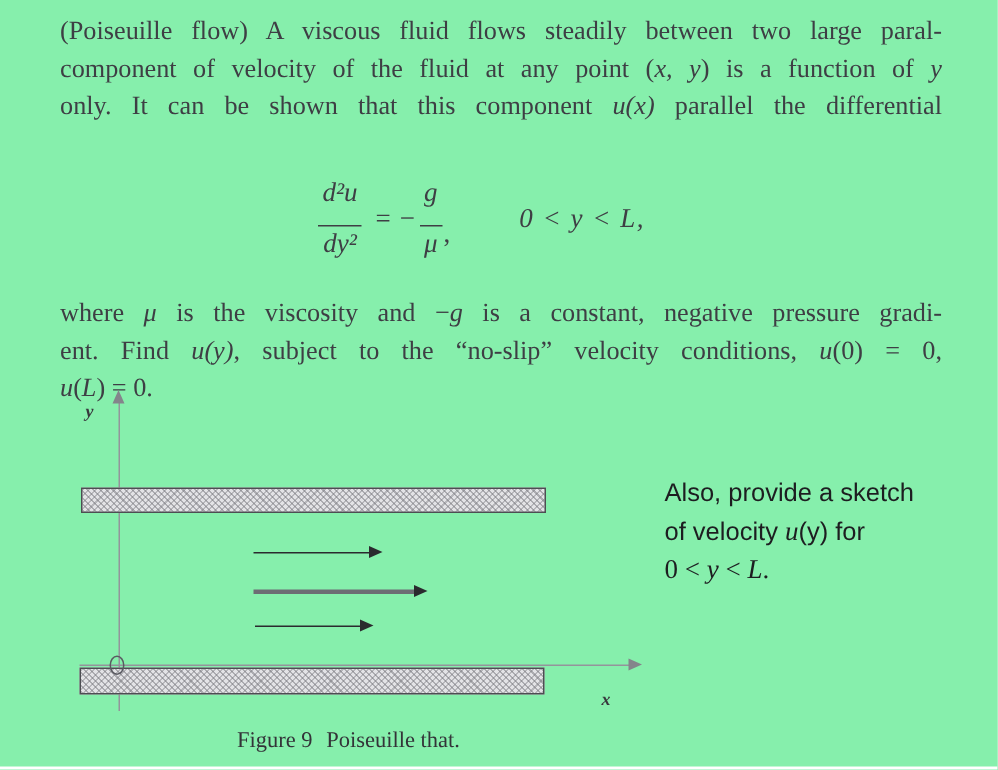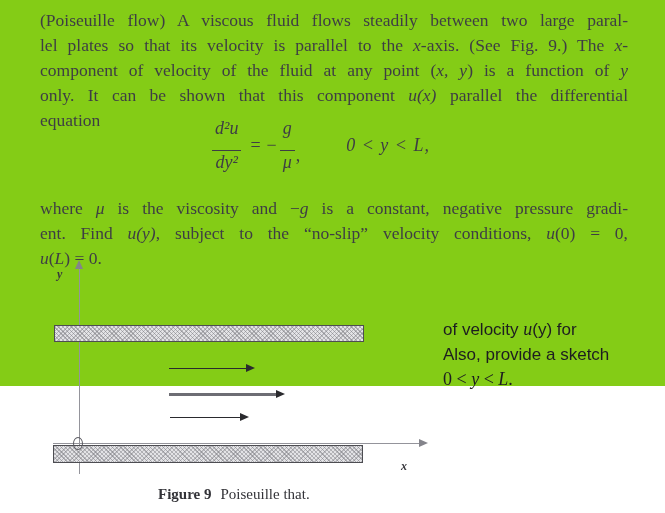--- a/index.html
+++ b/index.html
@@ -1,18 +1,18 @@
 <!DOCTYPE html>
 <html><head>
 <meta charset="utf-8">
 <style>
   * { margin:0; padding:0; box-sizing:border-box; }
   html,body { width:665px; height:513px; }
   body { background:#ffffff; font-family:"Liberation Serif", serif; overflow:hidden; }
-  .page { position:relative; width:665px; height:386px; background:#84cc16; }
+  .page { position:relative; width:665px; height:511px; background:#86efac; }
 
   
   .para { position:absolute; left:40px; width:588px; color:#3e3e44; font-size:17.5px; line-height:25px; }
   .p1 { top:8px; }
   .p2 { top:196px; }
   .tline { text-align:justify; text-align-last:justify; }
   .tline.lastline { text-align:left; text-align-last:left; }
   .it { font-style:italic; }
 
   
@@ -51,39 +51,37 @@
                        border-top:4.5px solid transparent; border-bottom:4.5px solid transparent; }
   .arrow-1 { left:129px; top:105px; width:77px; }
   .arrow-2 { left:129px; top:130px; width:107px; border-top-width:3px; border-top-color:#6d6d74; }
   .arrow-2::after { top:-6.2px; }
   .arrow-3 { left:130px; top:154px; width:70px; }
   .origin-marker { position:absolute; left:33px; top:174px; width:10px; height:13px;
                    border:1.2px solid #5a5a61; border-radius:50%; background:transparent; }
 
   
   .caption { position:absolute; left:158px; top:486px; font-size:15px; color:#333338; }
-  .cap-label { font-weight:bold; margin-right:9px; }
+  .cap-label { font-weight:normal; margin-right:9px; }
 
   
   .annotation { position:absolute; left:443px; top:317px; width:205px;
                 font-family:"Liberation Sans", sans-serif; font-size:17px; line-height:24.5px; color:#1d1d20; }
   .annotation .tline { text-align:left; text-align-last:left; }
   .annotation .sf { font-family:"Liberation Serif", serif; font-size:18px; }
 </style>
 </head>
 <body>
 
 <div class="page">
 
   <div class="para p1">
       <div class="tline"><span>(Poiseuille flow) A viscous fluid flows steadily between two large paral-</span></div>
-      <div class="tline"><span>lel plates so that its velocity is parallel to the </span><span class="it">x</span><span>-axis. (See Fig. 9.) The </span><span class="it">x</span><span>-</span></div>
       <div class="tline"><span>component of velocity of the fluid at any point (</span><span class="it">x, y</span><span>) is a function of </span><span class="it">y</span></div>
       <div class="tline"><span>only. It can be shown that this component </span><span class="it">u(x)</span><span> parallel the differential</span></div>
-      <div class="tline lastline"><span>equation</span></div>
     </div>
 
   <div class="equation">
     <span class="frac">
       <span class="num">d²u</span>
       <span class="den">dy²</span>
     </span>
     <span class="rel">=</span>
     <span class="minus">−</span>
     <span class="frac">
@@ -113,18 +111,18 @@
     <div class="plate plate-bottom"></div>
     <div class="origin-marker"></div>
     <div class="axis-label x-label">x</div>
   </div>
 
   <div class="caption">
     <span class="cap-label">Figure 9</span><span class="cap-text">Poiseuille that.</span>
   </div>
 
   <div class="annotation">
+      <div class="tline"><span>Also, provide a sketch</span></div>
       <div class="tline"><span>of velocity </span><span class="it sf">u</span><span>(y) for</span></div>
-      <div class="tline"><span>Also, provide a sketch</span></div>
       <div class="tline lastline"><span class="sf">0 &lt; </span><span class="it sf">y</span><span class="sf"> &lt; </span><span class="it sf">L</span><span class="sf">.</span></div>
     </div>
 
 </div>
 
 </body></html>

